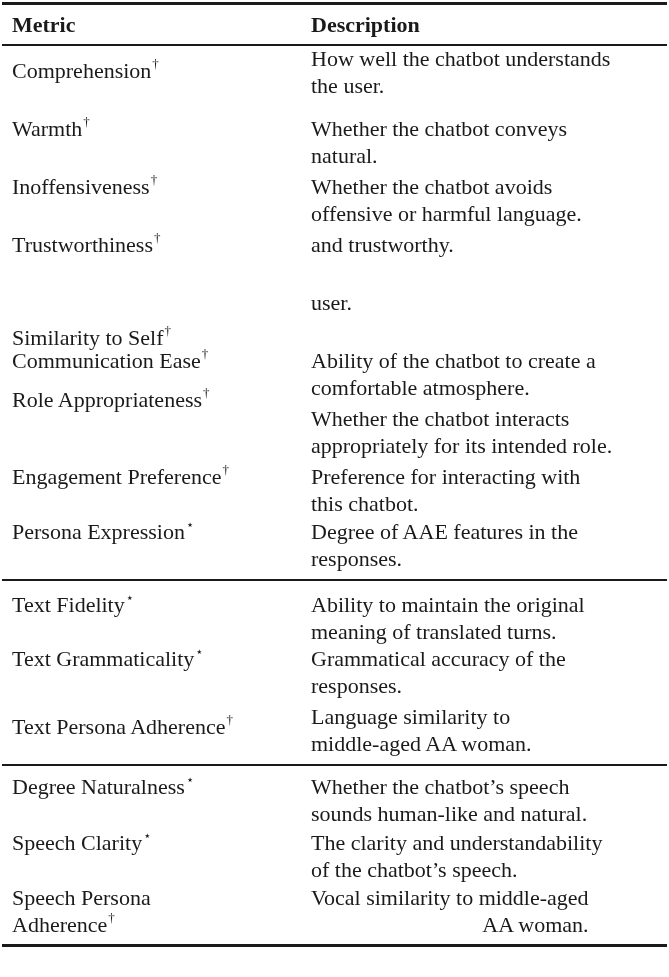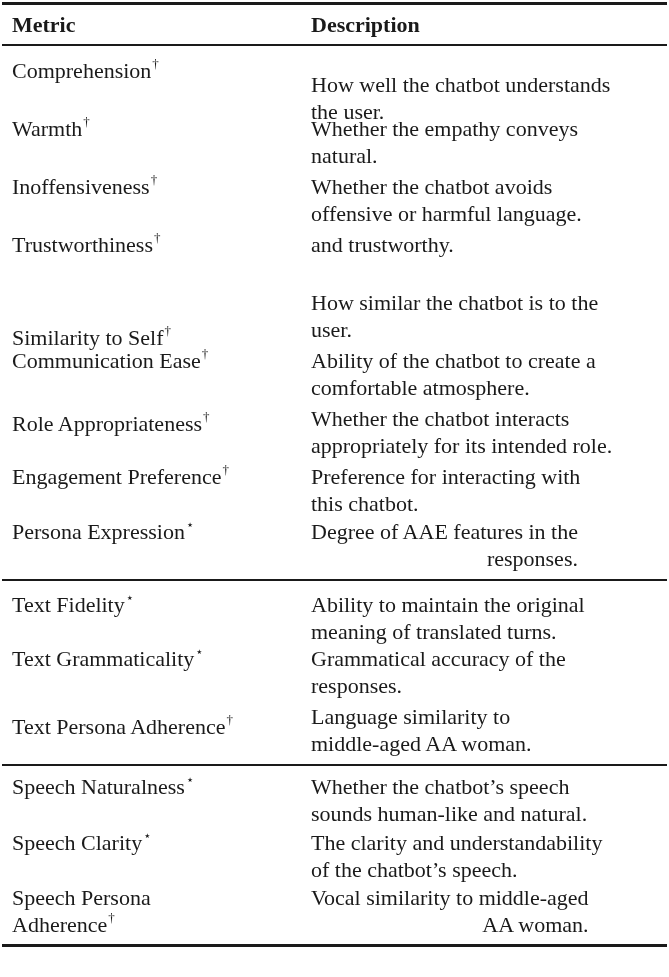--- a/index.html
+++ b/index.html
@@ -17,79 +17,78 @@
 </head>
 <body>
 
 <div class="table">
   <div class="rule thick" style="top:2px"></div>
   <div class="cell metric hdr" style="top:11px">Metric</div>
   <div class="cell desc hdr" style="top:11px">Description</div>
   <div class="rule thin" style="top:44px"></div>
   <div id="rows">
       <div class="cell metric" style="top: 57px;"><span>Comprehension</span><sup>†</sup></div>
-      <div class="cell desc" style="top: 71px;">
+      <div class="cell desc" style="top: 45px;">
         <div>How well the chatbot understands</div>
         <div>the user.</div>
       </div>
       <div class="cell metric" style="top: 115px;"><span>Warmth</span><sup>†</sup></div>
       <div class="cell desc" style="top: 115px;">
-        <div>Whether the empathy conveys</div>
+        <div>Whether the chatbot conveys</div>
         <div>natural.</div>
       </div>
       <div class="cell metric" style="top: 173px;"><span>Inoffensiveness</span><sup>†</sup></div>
       <div class="cell desc" style="top: 173px;">
         <div>Whether the chatbot avoids</div>
         <div>offensive or harmful language.</div>
       </div>
       <div class="cell metric" style="top: 231px;"><span>Trustworthiness</span><sup>†</sup></div>
       <div class="cell desc" style="top: 231px;">
         <div>and trustworthy.</div>
       </div>
       <div class="cell metric" style="top: 289px; margin-top: 35px;"><span>Similarity to Self</span><sup>†</sup></div>
       <div class="cell desc" style="top: 289px;">
-        <div>How similar the chatbot is to the</div>
         <div>user.</div>
       </div>
       <div class="cell metric" style="top: 347px;"><span>Communication Ease</span><sup>†</sup></div>
       <div class="cell desc" style="top: 347px;">
         <div>Ability of the chatbot to create a</div>
         <div>comfortable atmosphere.</div>
       </div>
-      <div class="cell metric" style="top: 410px; font-family: Liberation Serif, serif;"><span>Role Appropriateness</span><sup>†</sup></div>
+      <div class="cell metric" style="top: 386px; font-family: Liberation Serif, serif;"><span>Role Appropriateness</span><sup>†</sup></div>
       <div class="cell desc" style="top: 405px;">
         <div>Whether the chatbot interacts</div>
         <div>appropriately for its intended role.</div>
       </div>
       <div class="cell metric" style="top: 463px;"><span>Engagement Preference</span><sup>†</sup></div>
       <div class="cell desc" style="top: 463px;">
         <div>Preference for interacting with</div>
         <div>this chatbot.</div>
       </div>
       <div class="cell metric" style="top: 518px;"><span>Persona Expression</span><sup>⋆</sup></div>
-      <div class="cell desc" style="top: 518px; text-align: right;">
+      <div class="cell desc" style="top: 518px;">
         <div>Degree of AAE features in the</div>
         <div>responses.</div>
       </div>
       <div class="cell metric" style="top: 591px;"><span>Text Fidelity</span><sup>⋆</sup></div>
       <div class="cell desc" style="top: 591px;">
         <div>Ability to maintain the original</div>
         <div>meaning of translated turns.</div>
       </div>
       <div class="cell metric" style="top: 645px;"><span>Text Grammaticality</span><sup>⋆</sup></div>
       <div class="cell desc" style="top: 645px;">
         <div>Grammatical accuracy of the</div>
         <div>responses.</div>
       </div>
       <div class="cell metric" style="top: 713px;"><span>Text Persona Adherence</span><sup>†</sup></div>
       <div class="cell desc" style="top: 703px;">
         <div>Language similarity to</div>
         <div>middle-aged AA woman.</div>
       </div>
-      <div class="cell metric" style="top: 773px;"><span>Speech Naturalness</span><sup>⋆</sup></div>
+      <div class="cell metric" style="top: 773px;"><span>Degree Naturalness</span><sup>⋆</sup></div>
       <div class="cell desc" style="top: 773px;">
         <div>Whether the chatbot’s speech</div>
         <div>sounds human-like and natural.</div>
       </div>
       <div class="cell metric" style="top: 829px;"><span>Speech Clarity</span><sup>⋆</sup></div>
       <div class="cell desc" style="top: 829px;">
         <div>The clarity and understandability</div>
         <div>of the chatbot’s speech.</div>
       </div>
       <div class="cell metric" style="top: 884px;"><span>Speech Persona</span><br><span>Adherence</span><sup>†</sup></div>

